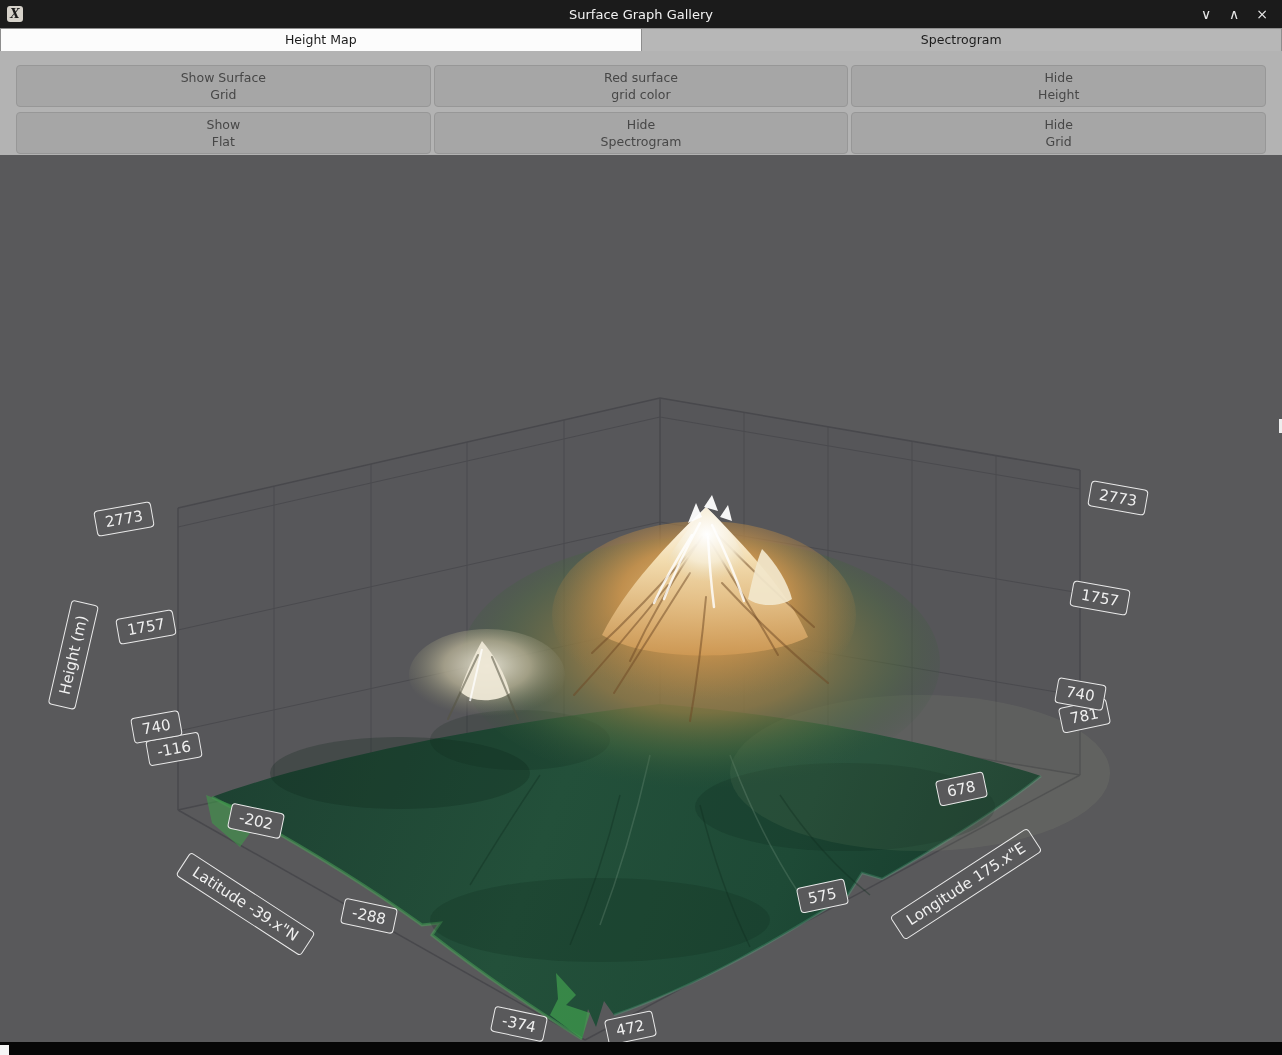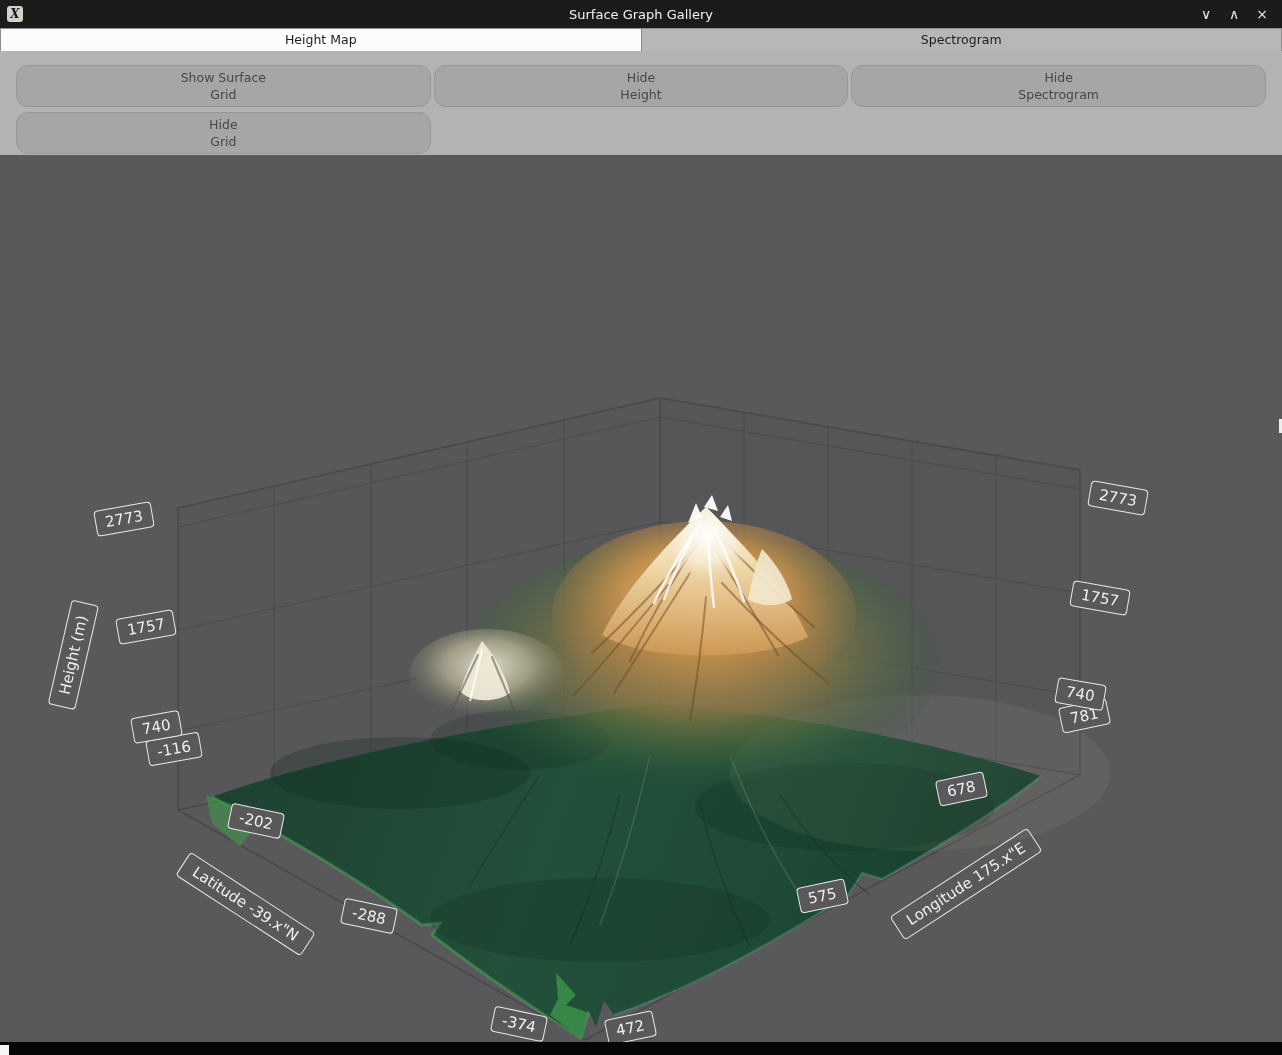--- a/index.html
+++ b/index.html
@@ -21,21 +21,21 @@
           display:flex;box-sizing:border-box;}
   .tab{flex:1;text-align:center;line-height:21px;font-size:12.5px;color:#1c1c1c;
        background:#b7b7b7;border:1px solid #8d8d8d;border-left:none;box-sizing:border-box;}
   .tab:first-child{border-left:1px solid #8d8d8d;}
   .tab.active{background:#fcfcfc;border-bottom:1px solid #fcfcfc;}
 
   
   .panel{position:absolute;top:51px;left:0;width:100%;height:104px;background:#b3b3b3;
          box-sizing:border-box;padding:14px 16px 0;display:grid;
          grid-template-columns:1fr 1fr 1fr;grid-auto-rows:42px;gap:5px 3px;}
-  .btn{appearance:none;background:#a6a6a6;border:1px solid #979797;border-radius:12px;
+  .btn{appearance:none;background:#a6a6a6;border:1px solid #979797;border-radius:4px;
        color:#474747;font-family:"DejaVu Sans",sans-serif;font-size:12.5px;line-height:17px;
        display:flex;flex-direction:column;align-items:center;justify-content:center;padding:0;}
 
   
   .plot{position:absolute;top:155px;left:0;width:1282px;height:887px;background:#59595b;overflow:hidden;}
   .plot svg{position:absolute;left:0;top:0;}
   .tick{position:absolute;border:1px solid #e9e9e9;border-radius:4px;padding:3px 9px;
         font-size:15px;color:#f0f0f0;background:#59595b;white-space:nowrap;z-index:1;}
   .t-hl{transform:rotate(-10deg);}
   .t-hr{transform:rotate(10deg);}
@@ -72,22 +72,30 @@
     <div class="tab active">Height Map</div>
     <div class="tab">Spectrogram</div>
   </div>
 
   <div class="panel">
     <button class="btn">
       <div>Show Surface</div>
       <div>Grid</div>
     </button>
     <button class="btn">
+      <div>Red surface</div>
+      <div>grid color</div>
+    </button>
+    <button class="btn">
       <div>Hide</div>
       <div>Height</div>
+    </button>
+    <button class="btn">
+      <div>Show</div>
+      <div>Flat</div>
     </button>
     <button class="btn">
       <div>Hide</div>
       <div>Spectrogram</div>
     </button>
     <button class="btn">
       <div>Hide</div>
       <div>Grid</div>
     </button>
   </div>

